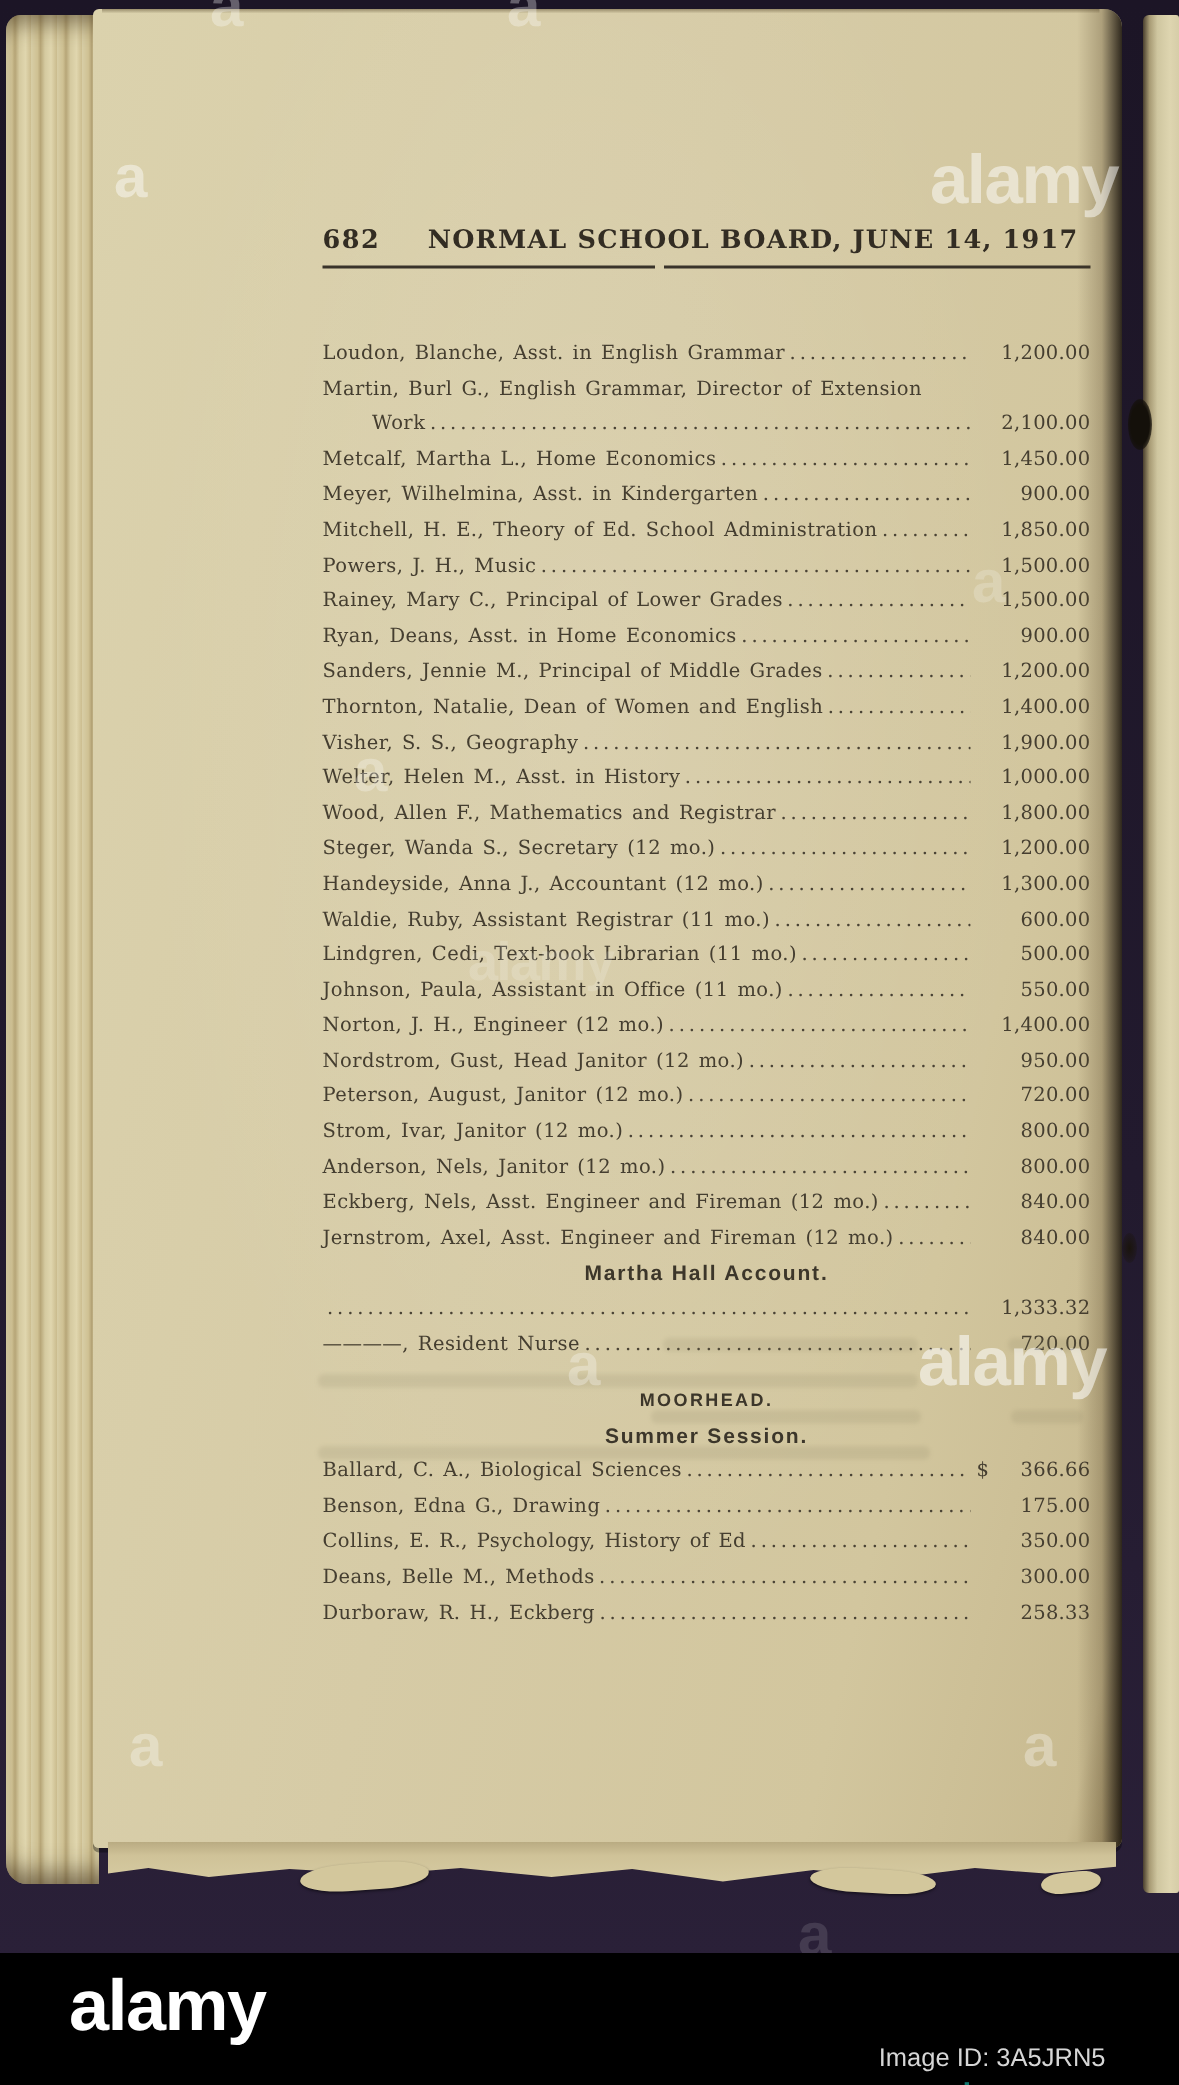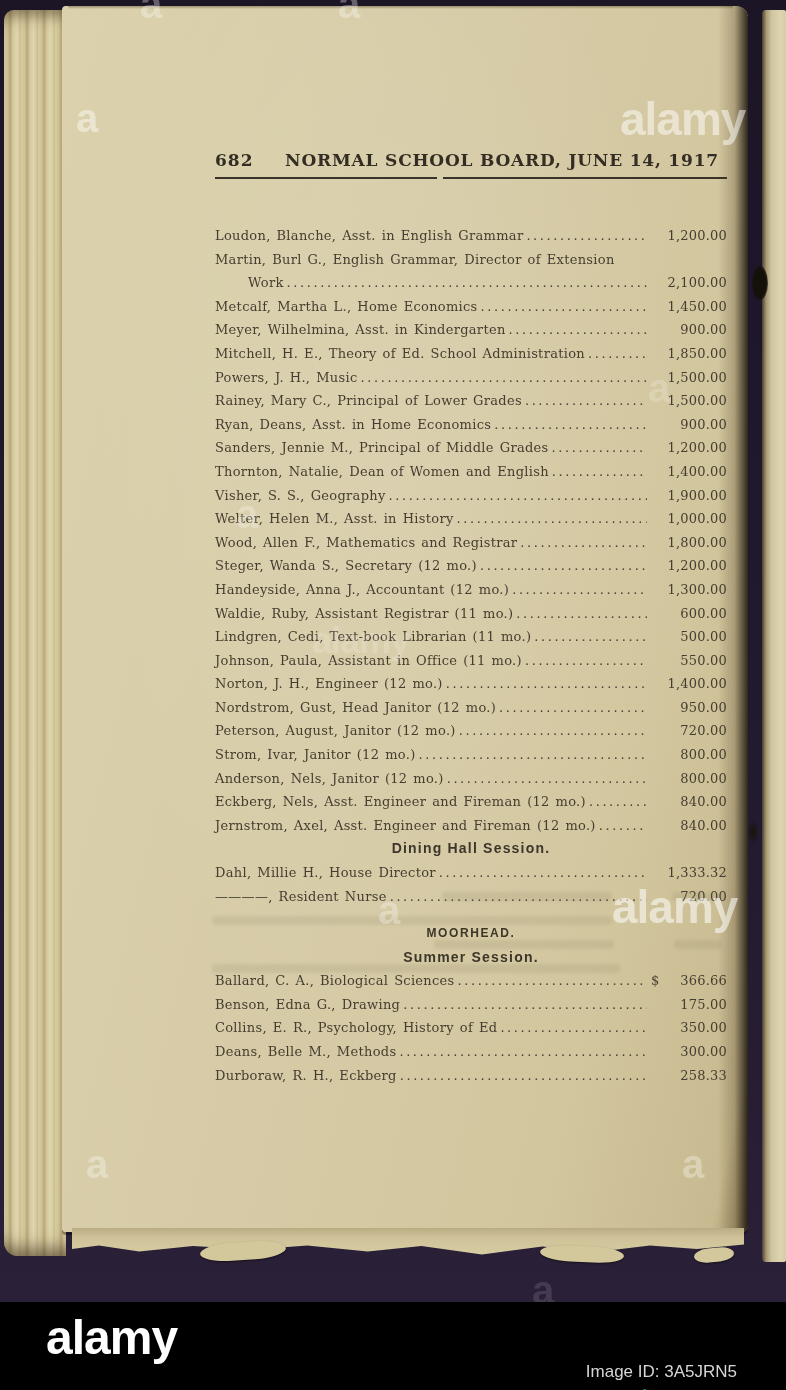--- a/index.html
+++ b/index.html
@@ -278,26 +278,25 @@
               <span class="amt">840.00</span>
             </div>
             <div class="row">
               <span class="rt">Jernstrom, Axel, Asst. Engineer and Fireman (12 mo.)</span>
               <span class="dots"></span>
               <span class="cur"></span>
               <span class="amt">840.00</span>
             </div>
           </div>
 
-        <div class="center-head dining-head">Dining Hall Session.</div>
+        <div class="center-head dining-head">Martha Hall Account.</div>
 
         <div>
 
         <div class="row">
-              <span class="rt">Dahl, Millie H., House Director</span>
               <span class="dots"></span>
               <span class="cur"></span>
               <span class="amt">1,333.32</span>
             </div>
             <div class="row">
               <span class="rt">————, Resident Nurse</span>
               <span class="dots"></span>
               <span class="cur"></span>
               <span class="amt">720.00</span>
             </div>

